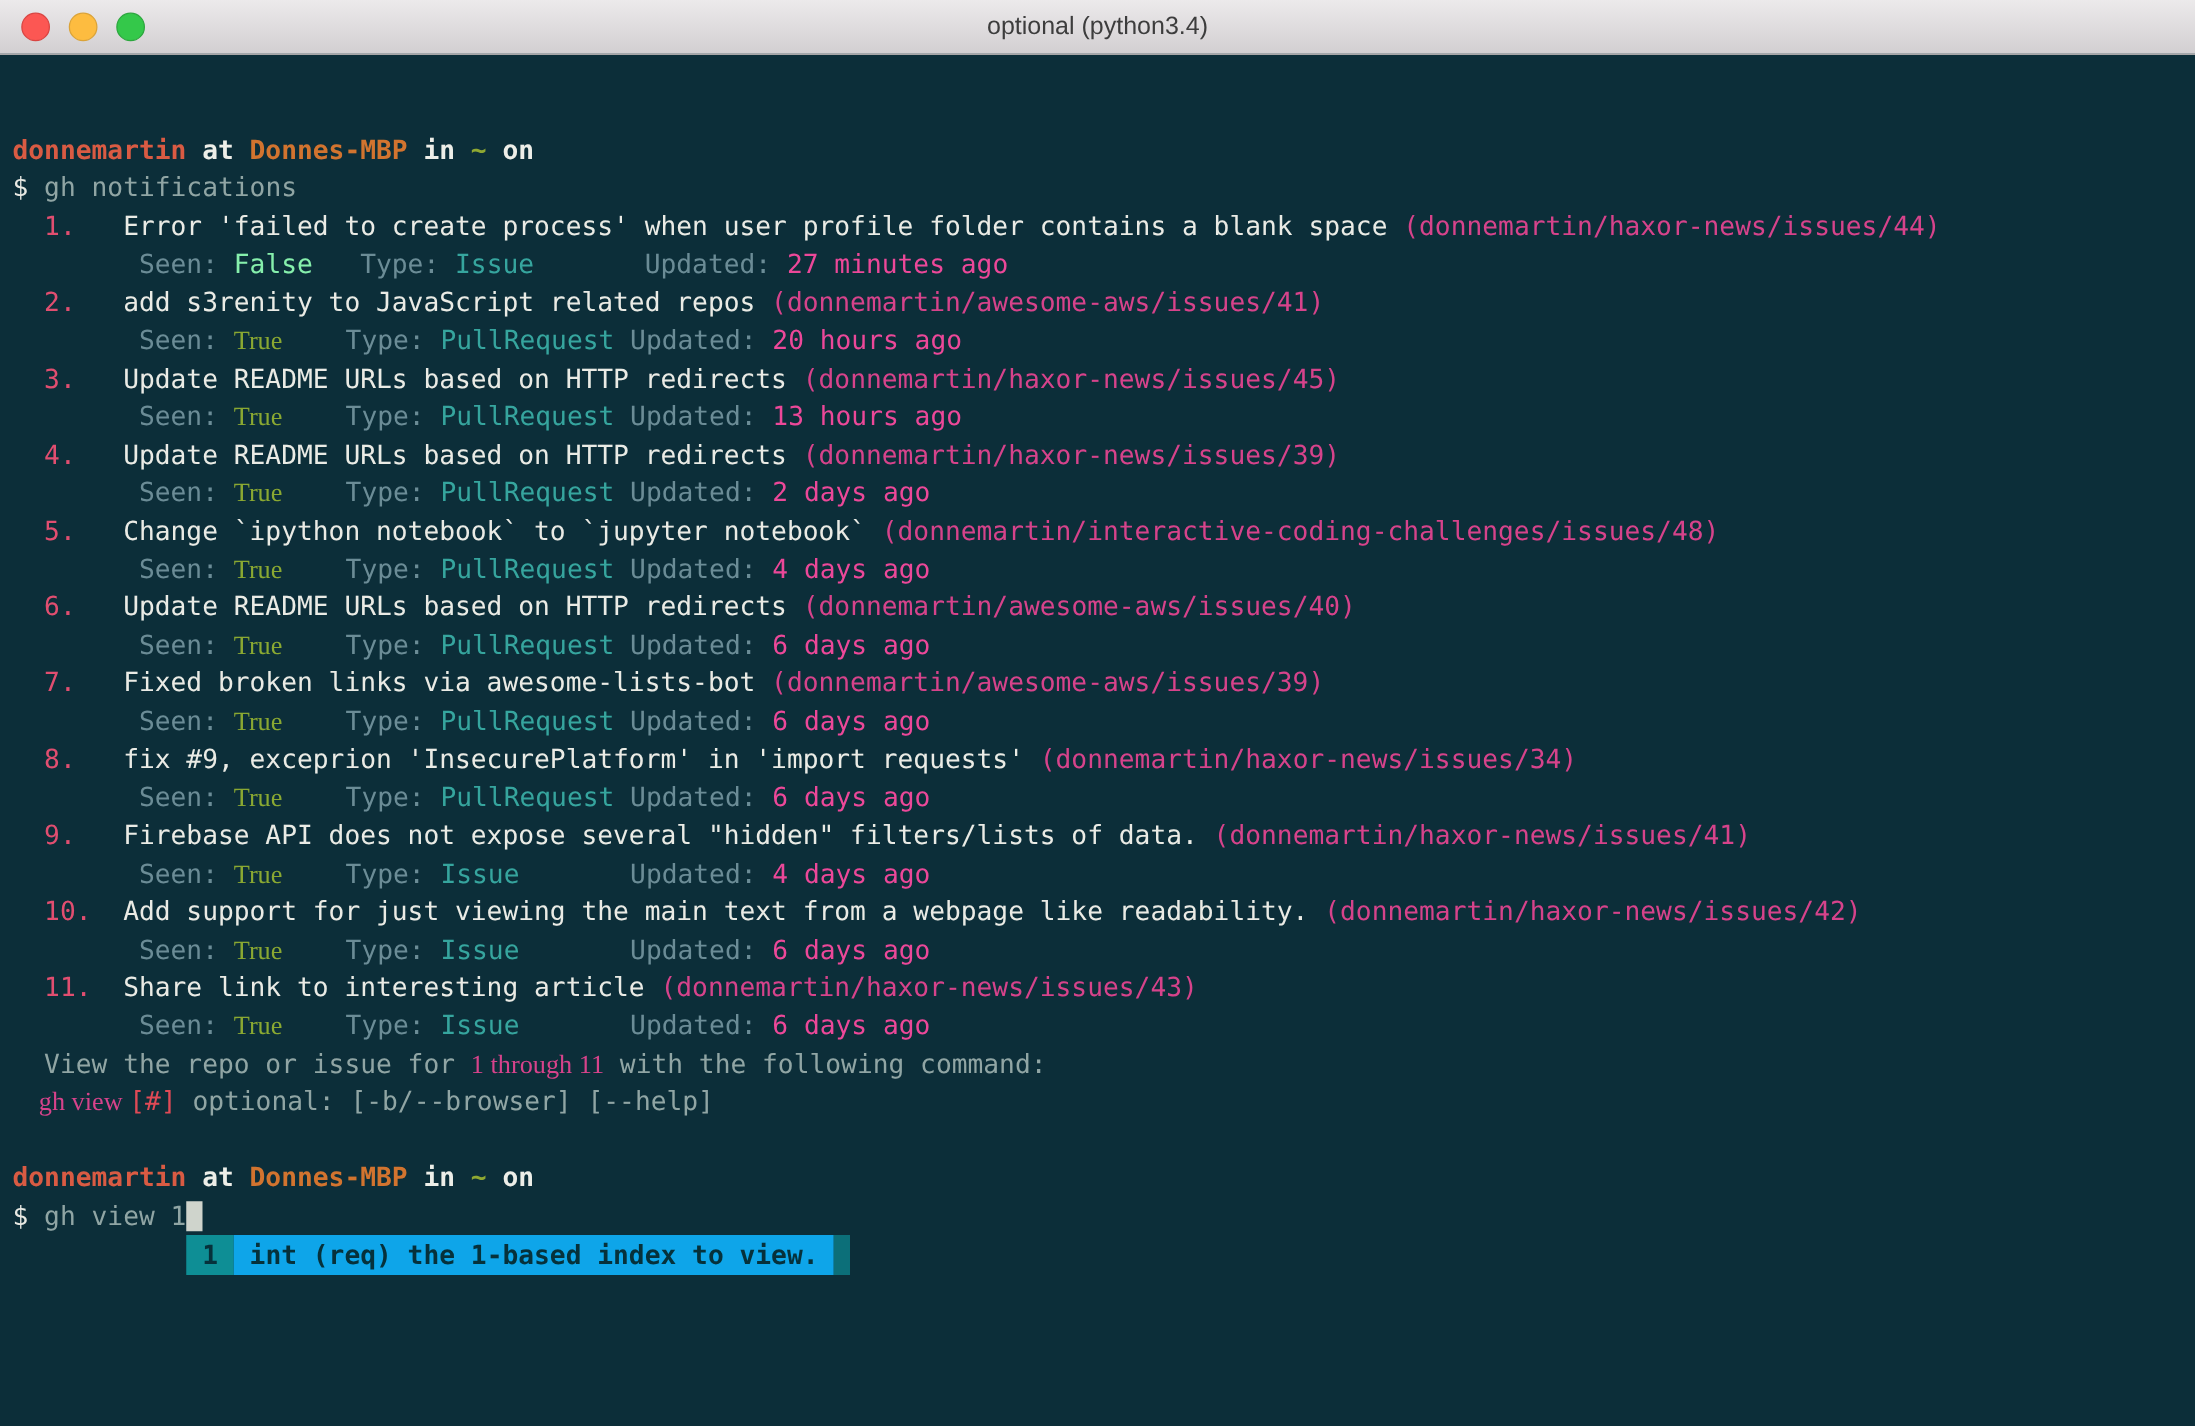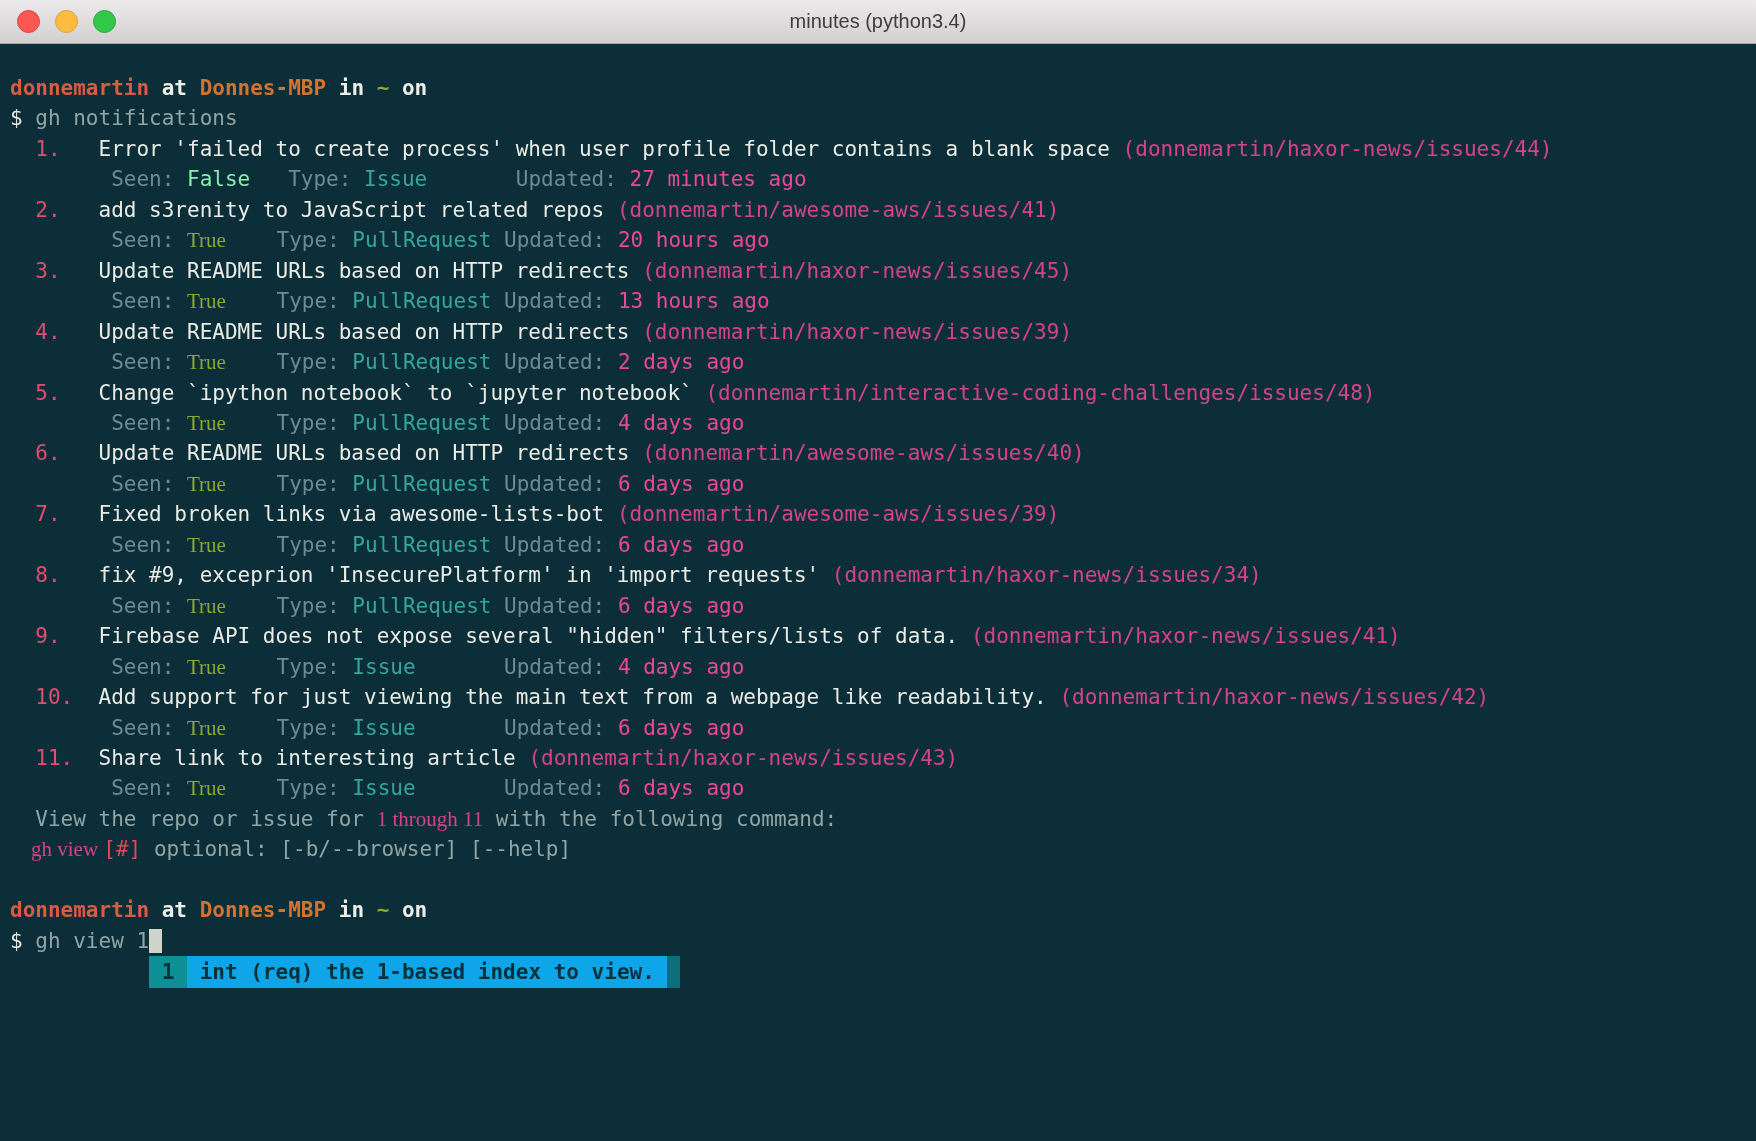--- a/index.html
+++ b/index.html
@@ -19,21 +19,21 @@
     display: flex; align-items: center; justify-content: center;
   }
   .traffic { position: absolute; left: 17px; top: 0; height: 100%; display: flex; align-items: center; gap: 15px; }
   .light { width: 23px; height: 23px; border-radius: 50%; display: inline-block; }
   .light.red    { background: #fc5753; border: 1px solid #d94542; }
   .light.yellow { background: #fdbc40; border: 1px solid #dba338; }
   .light.green  { background: #34c84a; border: 1px solid #2ca73e; }
   .title { font-family: "Liberation Sans", sans-serif; font-size: 20px; color: #3d3d3d; }
 
   
-  .terminal { flex: 1; background: #0c2e39; overflow: hidden; cursor: text; }
+  .terminal { flex: 1; background: #0c2e39; overflow: hidden; cursor: text; margin-top: 32px; }
   pre#term {
     margin: 0; padding: 29px 0 0 10px;
     font-family: "DejaVu Sans Mono", monospace;
     font-size: 21px; line-height: 30.45px;
   }
   .line { white-space: pre; min-height: 30.45px; }
 
   
   .c-user  { color: #d95b43; font-weight: bold; }
   .c-host  { color: #d2742f; font-weight: bold; }
@@ -65,19 +65,19 @@
 </head>
 <body>
 
 <div class="window">
   <div class="titlebar">
     <div class="traffic">
       <span class="light red"></span>
       <span class="light yellow"></span>
       <span class="light green"></span>
     </div>
-    <div class="title">minutes (python3.4)</div>
+    <div class="title">optional (python3.4)</div>
   </div>
 
   <div class="terminal">
     <pre id="term"><div class="line"><span class="c-user">donnemartin</span><span class="c-boldw"> at </span><span class="c-host">Donnes-MBP</span><span class="c-boldw"> in </span><span class="c-tilde">~</span><span class="c-boldw"> on</span></div><div class="line"><span class="c-white">$</span><span class="c-cmd"> gh notifications</span></div><div class="line"><span class="c-num">  1.</span><span class="c-title">   Error 'failed to create process' when user profile folder contains a blank space </span><span class="c-link">(donnemartin/haxor-news/issues/44)</span></div><div class="line"><span class="c-label">        Seen: </span><span class="c-false">False</span><span class="c-label">   Type: </span><span class="c-type">Issue</span><span class="c-label">       Updated: </span><span class="c-time">27 minutes ago</span></div><div class="line"><span class="c-num">  2.</span><span class="c-title">   add s3renity to JavaScript related repos </span><span class="c-link">(donnemartin/awesome-aws/issues/41)</span></div><div class="line"><span class="c-label">        Seen: </span><span class="c-true">True</span><span class="c-label">    Type: </span><span class="c-type">PullRequest</span><span class="c-label"> Updated: </span><span class="c-time">20 hours ago</span></div><div class="line"><span class="c-num">  3.</span><span class="c-title">   Update README URLs based on HTTP redirects </span><span class="c-link">(donnemartin/haxor-news/issues/45)</span></div><div class="line"><span class="c-label">        Seen: </span><span class="c-true">True</span><span class="c-label">    Type: </span><span class="c-type">PullRequest</span><span class="c-label"> Updated: </span><span class="c-time">13 hours ago</span></div><div class="line"><span class="c-num">  4.</span><span class="c-title">   Update README URLs based on HTTP redirects </span><span class="c-link">(donnemartin/haxor-news/issues/39)</span></div><div class="line"><span class="c-label">        Seen: </span><span class="c-true">True</span><span class="c-label">    Type: </span><span class="c-type">PullRequest</span><span class="c-label"> Updated: </span><span class="c-time">2 days ago</span></div><div class="line"><span class="c-num">  5.</span><span class="c-title">   Change `ipython notebook` to `jupyter notebook` </span><span class="c-link">(donnemartin/interactive-coding-challenges/issues/48)</span></div><div class="line"><span class="c-label">        Seen: </span><span class="c-true">True</span><span class="c-label">    Type: </span><span class="c-type">PullRequest</span><span class="c-label"> Updated: </span><span class="c-time">4 days ago</span></div><div class="line"><span class="c-num">  6.</span><span class="c-title">   Update README URLs based on HTTP redirects </span><span class="c-link">(donnemartin/awesome-aws/issues/40)</span></div><div class="line"><span class="c-label">        Seen: </span><span class="c-true">True</span><span class="c-label">    Type: </span><span class="c-type">PullRequest</span><span class="c-label"> Updated: </span><span class="c-time">6 days ago</span></div><div class="line"><span class="c-num">  7.</span><span class="c-title">   Fixed broken links via awesome-lists-bot </span><span class="c-link">(donnemartin/awesome-aws/issues/39)</span></div><div class="line"><span class="c-label">        Seen: </span><span class="c-true">True</span><span class="c-label">    Type: </span><span class="c-type">PullRequest</span><span class="c-label"> Updated: </span><span class="c-time">6 days ago</span></div><div class="line"><span class="c-num">  8.</span><span class="c-title">   fix #9, exceprion 'InsecurePlatform' in 'import requests' </span><span class="c-link">(donnemartin/haxor-news/issues/34)</span></div><div class="line"><span class="c-label">        Seen: </span><span class="c-true">True</span><span class="c-label">    Type: </span><span class="c-type">PullRequest</span><span class="c-label"> Updated: </span><span class="c-time">6 days ago</span></div><div class="line"><span class="c-num">  9.</span><span class="c-title">   Firebase API does not expose several "hidden" filters/lists of data. </span><span class="c-link">(donnemartin/haxor-news/issues/41)</span></div><div class="line"><span class="c-label">        Seen: </span><span class="c-true">True</span><span class="c-label">    Type: </span><span class="c-type">Issue</span><span class="c-label">       Updated: </span><span class="c-time">4 days ago</span></div><div class="line"><span class="c-num">  10.</span><span class="c-title">  Add support for just viewing the main text from a webpage like readability. </span><span class="c-link">(donnemartin/haxor-news/issues/42)</span></div><div class="line"><span class="c-label">        Seen: </span><span class="c-true">True</span><span class="c-label">    Type: </span><span class="c-type">Issue</span><span class="c-label">       Updated: </span><span class="c-time">6 days ago</span></div><div class="line"><span class="c-num">  11.</span><span class="c-title">  Share link to interesting article </span><span class="c-link">(donnemartin/haxor-news/issues/43)</span></div><div class="line"><span class="c-label">        Seen: </span><span class="c-true">True</span><span class="c-label">    Type: </span><span class="c-type">Issue</span><span class="c-label">       Updated: </span><span class="c-time">6 days ago</span></div><div class="line"><span class="c-cmd">  View the repo or issue for </span><span class="c-pink">1 through 11</span><span class="c-cmd"> with the following command:</span></div><div class="line"><span class="c-pink">    gh view </span><span class="c-red">[#]</span><span class="c-cmd"> optional: [-b/--browser] [--help]</span></div><div class="line"> </div><div class="line"><span class="c-user">donnemartin</span><span class="c-boldw"> at </span><span class="c-host">Donnes-MBP</span><span class="c-boldw"> in </span><span class="c-tilde">~</span><span class="c-boldw"> on</span></div><div class="line"><span class="c-white">$</span><span class="c-cmd"> gh view 1</span><span class="c-cursor"> </span></div><div class="line"><span class="c-plain">           </span><span class="c-popidx"> 1 </span><span class="c-popmeta"> int (req) the 1-based index to view. </span><span class="c-popscroll"> </span></div></pre>
   </div>
 </div>
 
 </body></html>

